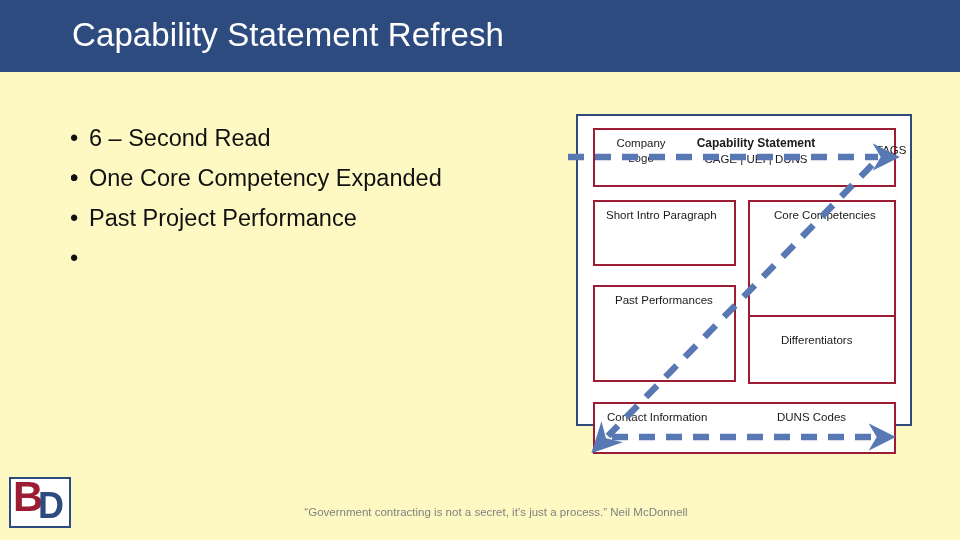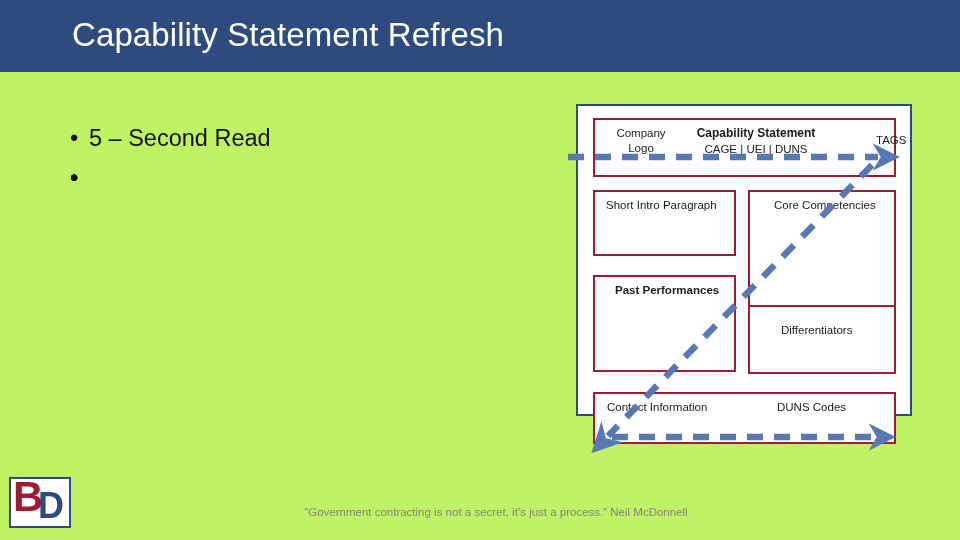--- a/index.html
+++ b/index.html
@@ -8,21 +8,21 @@
     padding: 0;
     background: #ffffff;
   }
   body {
     font-family: "Liberation Sans", sans-serif;
   }
   #slide {
     position: relative;
     width: 960px;
     height: 540px;
-    background: #bef264;
+    background: #fef9c3;
     overflow: hidden;
   }
 
   
   #title-bar {
     position: absolute;
     left: 0;
     top: 0;
     width: 960px;
     height: 72px;
@@ -63,21 +63,21 @@
     top: 0;
     font-size: 23.5px;
     line-height: 40px;
     color: #111111;
   }
 
   
   #diagram {
     position: absolute;
     left: 576px;
-    top: 104px;
+    top: 114px;
     width: 336px;
     height: 312px;
     border: 2.5px solid #2e4b80;
     background: #ffffff;
     box-sizing: border-box;
   }
   .red-box {
     position: absolute;
     border: 2.5px solid #9b1c33;
     background: #ffffff;
@@ -103,21 +103,21 @@
   #box-diff          { left: 170px; top: 199px; width: 148px; height: 69px; }
   #box-contact       { left: 15px;  top: 286px; width: 303px; height: 52px; }
 
   
   #lbl-company    { left: 30px;  top: 20px;  text-align: center; width: 66px; line-height: 15px; }
   #lbl-capability { left: 110px; top: 20px;  width: 136px; text-align: center; }
   #lbl-cagebar    { left: 110px; top: 36px;  width: 136px; text-align: center; }
   #lbl-tags       { left: 262px; top: 27px; margin-left: 36px; }
   #lbl-intro      { left: 28px;  top: 92px; }
   #lbl-core       { left: 196px; top: 92px; }
-  #lbl-past       { left: 37px;  top: 177px; font-weight: bold; }
+  #lbl-past       { left: 37px;  top: 177px; }
   #lbl-diff       { left: 203px; top: 207px; margin-top: 10px; }
   #lbl-contact    { left: 29px;  top: 294px; }
   #lbl-naics      { left: 199px; top: 294px; }
 
   
   #arrow-layer {
     position: absolute;
     left: 0;
     top: 0;
     width: 960px;
@@ -175,33 +175,35 @@
 
 <div id="slide">
 
   <div id="title-bar">
     <div id="title-text">Capability Statement Refresh</div>
   </div>
 
   <ul id="bullets">
     <li>
       <span class="dot">•</span>
-      <span>5 – Second Read</span>
-    </li>
-    <li>
-      <span class="dot">•</span>
-    </li>
-    <li>
-      <span class="dot">•</span>
-    </li>
-    <li>
-      <span class="dot">•</span>
-    </li>
-    <li>
-      <span class="dot">•</span>
+      <span>6 – Second Read</span>
+    </li>
+    <li>
+      <span class="dot">•</span>
+    </li>
+    <li>
+      <span class="dot">•</span>
+    </li>
+    <li>
+      <span class="dot">•</span>
+      <span>One Core Competency Expanded</span>
+    </li>
+    <li>
+      <span class="dot">•</span>
+      <span>Past Project Performance</span>
     </li>
     <li>
       <span class="dot">•</span>
     </li>
   </ul>
 
   <div id="diagram">
 
     <div class="red-box" id="box-header"></div>
     <div class="red-box" id="box-intro"></div>

